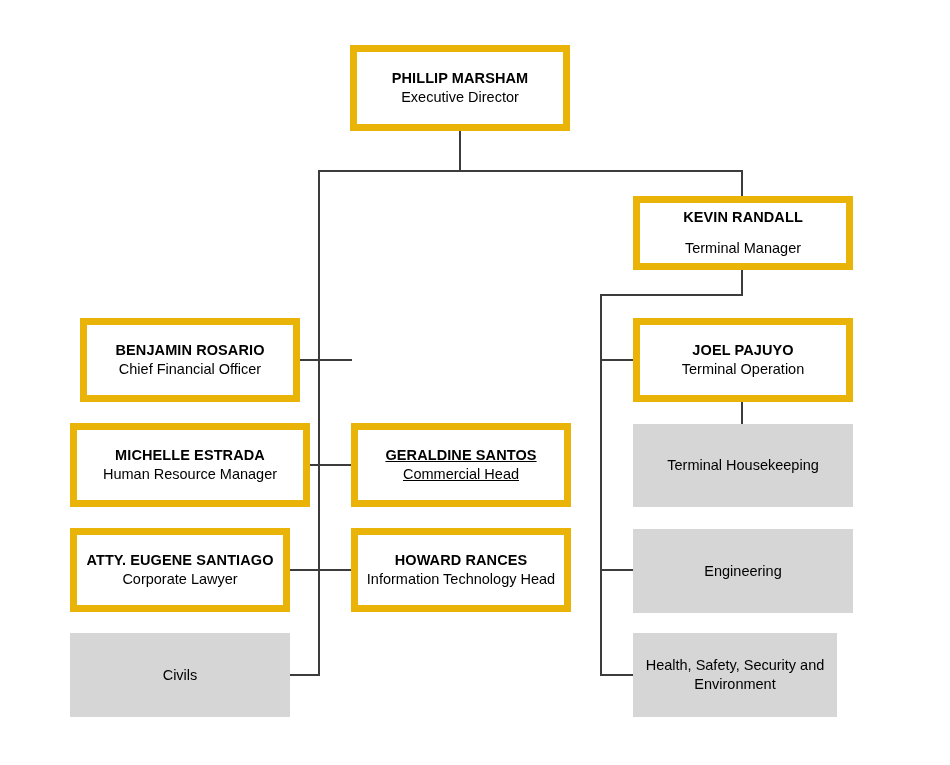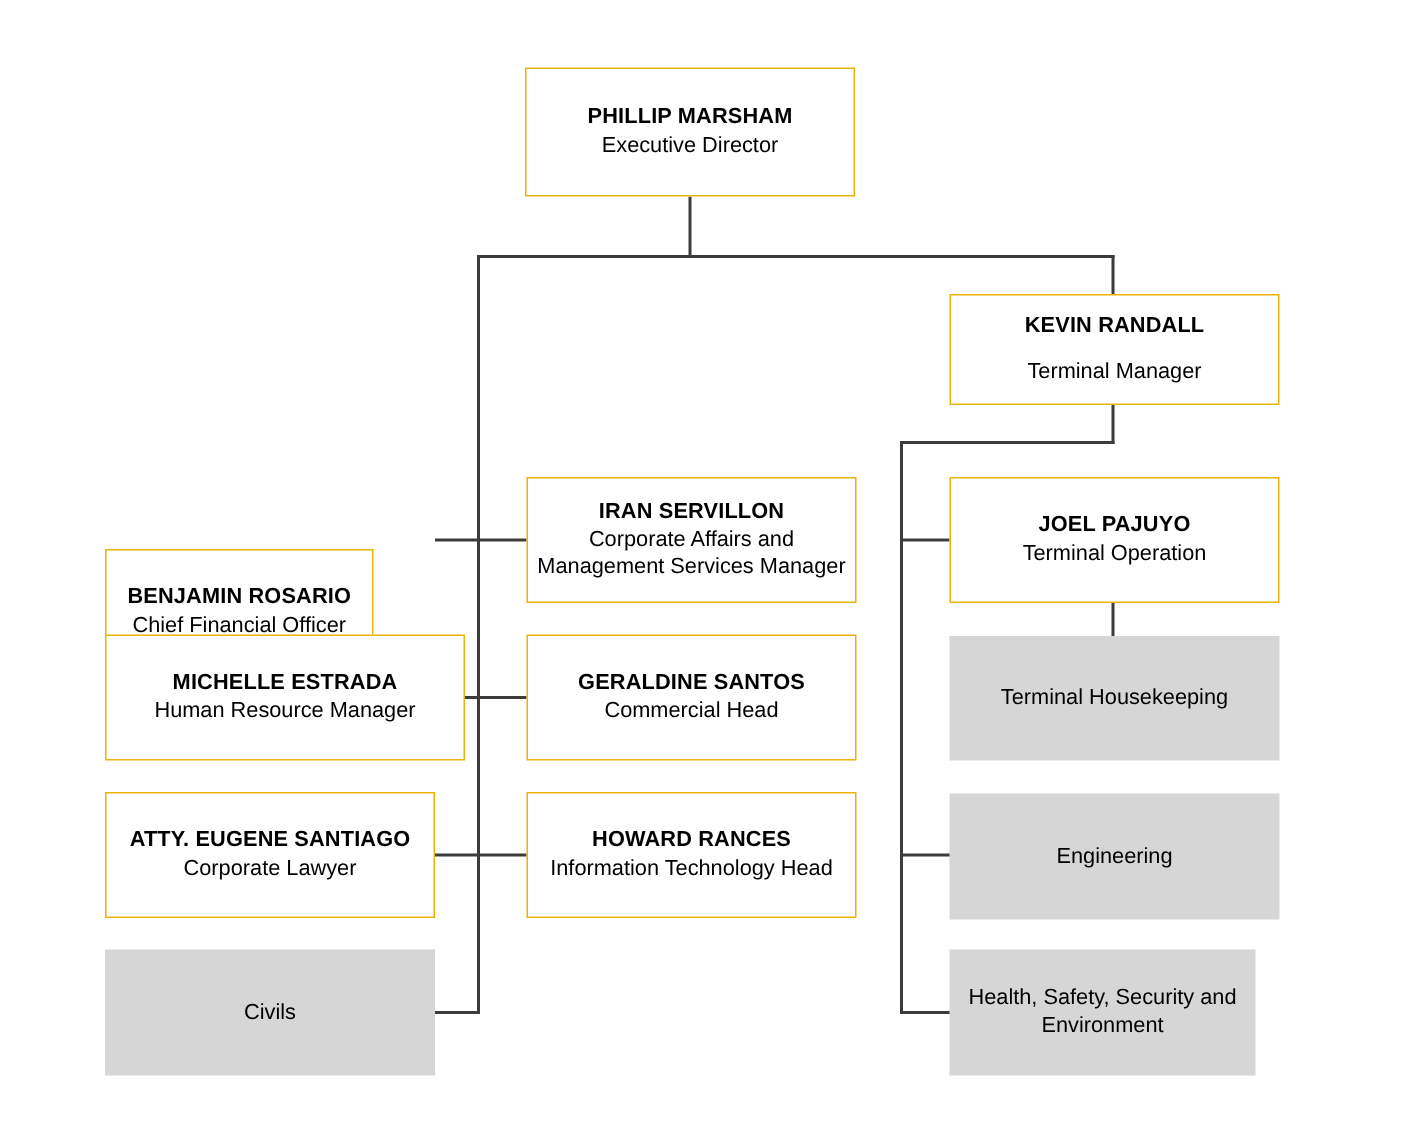--- a/index.html
+++ b/index.html
@@ -24,21 +24,21 @@
     display: flex;
     flex-direction: column;
     align-items: center;
     justify-content: center;
     text-align: center;
     line-height: 1.28;
     z-index: 2;
   }
   .node.named {
     background: #ffffff;
-    border: 1px solid #eab308;
+    border: 7px solid #eab308;
   }
   .node.unit {
     background: #D6D6D6;
     border: none;
   }
   .node-name {
     font-weight: bold;
     font-size: 14.5px;
     color: #000000;
     letter-spacing: .1px;
@@ -94,41 +94,37 @@
   <div class="node named" style="left:350px; top:45px; width:220px; height:86px;">
     <div class="node-name">PHILLIP MARSHAM</div>
     <div class="node-title">Executive Director</div>
   </div>
 
   <div class="node named" style="left:633px; top:196px; width:220px; height:74px;gap:12px;">
     <div class="node-name">KEVIN RANDALL</div>
     <div class="node-title">Terminal Manager</div>
   </div>
 
-  <div class="node named" style="left:70px; top:318px; width:179px; height:84px;margin-top:48px;">
+  <div class="node named" style="left:80px; top:318px; width:220px; height:84px;">
     <div class="node-name">BENJAMIN ROSARIO</div>
     <div class="node-title">Chief Financial Officer</div>
   </div>
 
-  <div class="node named" style="left:351px; top:318px; width:220px; height:84px;">
-    <div class="node-name">IRAN SERVILLON</div>
-    <div class="node-title">Corporate Affairs and Management Services Manager</div>
-  </div>
 
   <div class="node named" style="left:633px; top:318px; width:220px; height:84px;">
     <div class="node-name">JOEL PAJUYO</div>
     <div class="node-title">Terminal Operation</div>
   </div>
 
   <div class="node named" style="left:70px; top:423px; width:240px; height:84px;">
     <div class="node-name">MICHELLE ESTRADA</div>
     <div class="node-title">Human Resource Manager</div>
   </div>
 
-  <div class="node named" style="left:351px; top:423px; width:220px; height:84px;">
+  <div class="node named" style="left:351px; top:423px; width:220px; height:84px;text-decoration:underline;">
     <div class="node-name">GERALDINE SANTOS</div>
     <div class="node-title">Commercial Head</div>
   </div>
 
   <div class="node unit" style="left:633px; top:424px; width:220px; height:83px;">
     <div class="node-label">Terminal Housekeeping</div>
   </div>
 
   <div class="node named" style="left:70px; top:528px; width:220px; height:84px;">
     <div class="node-name">ATTY. EUGENE SANTIAGO</div>

